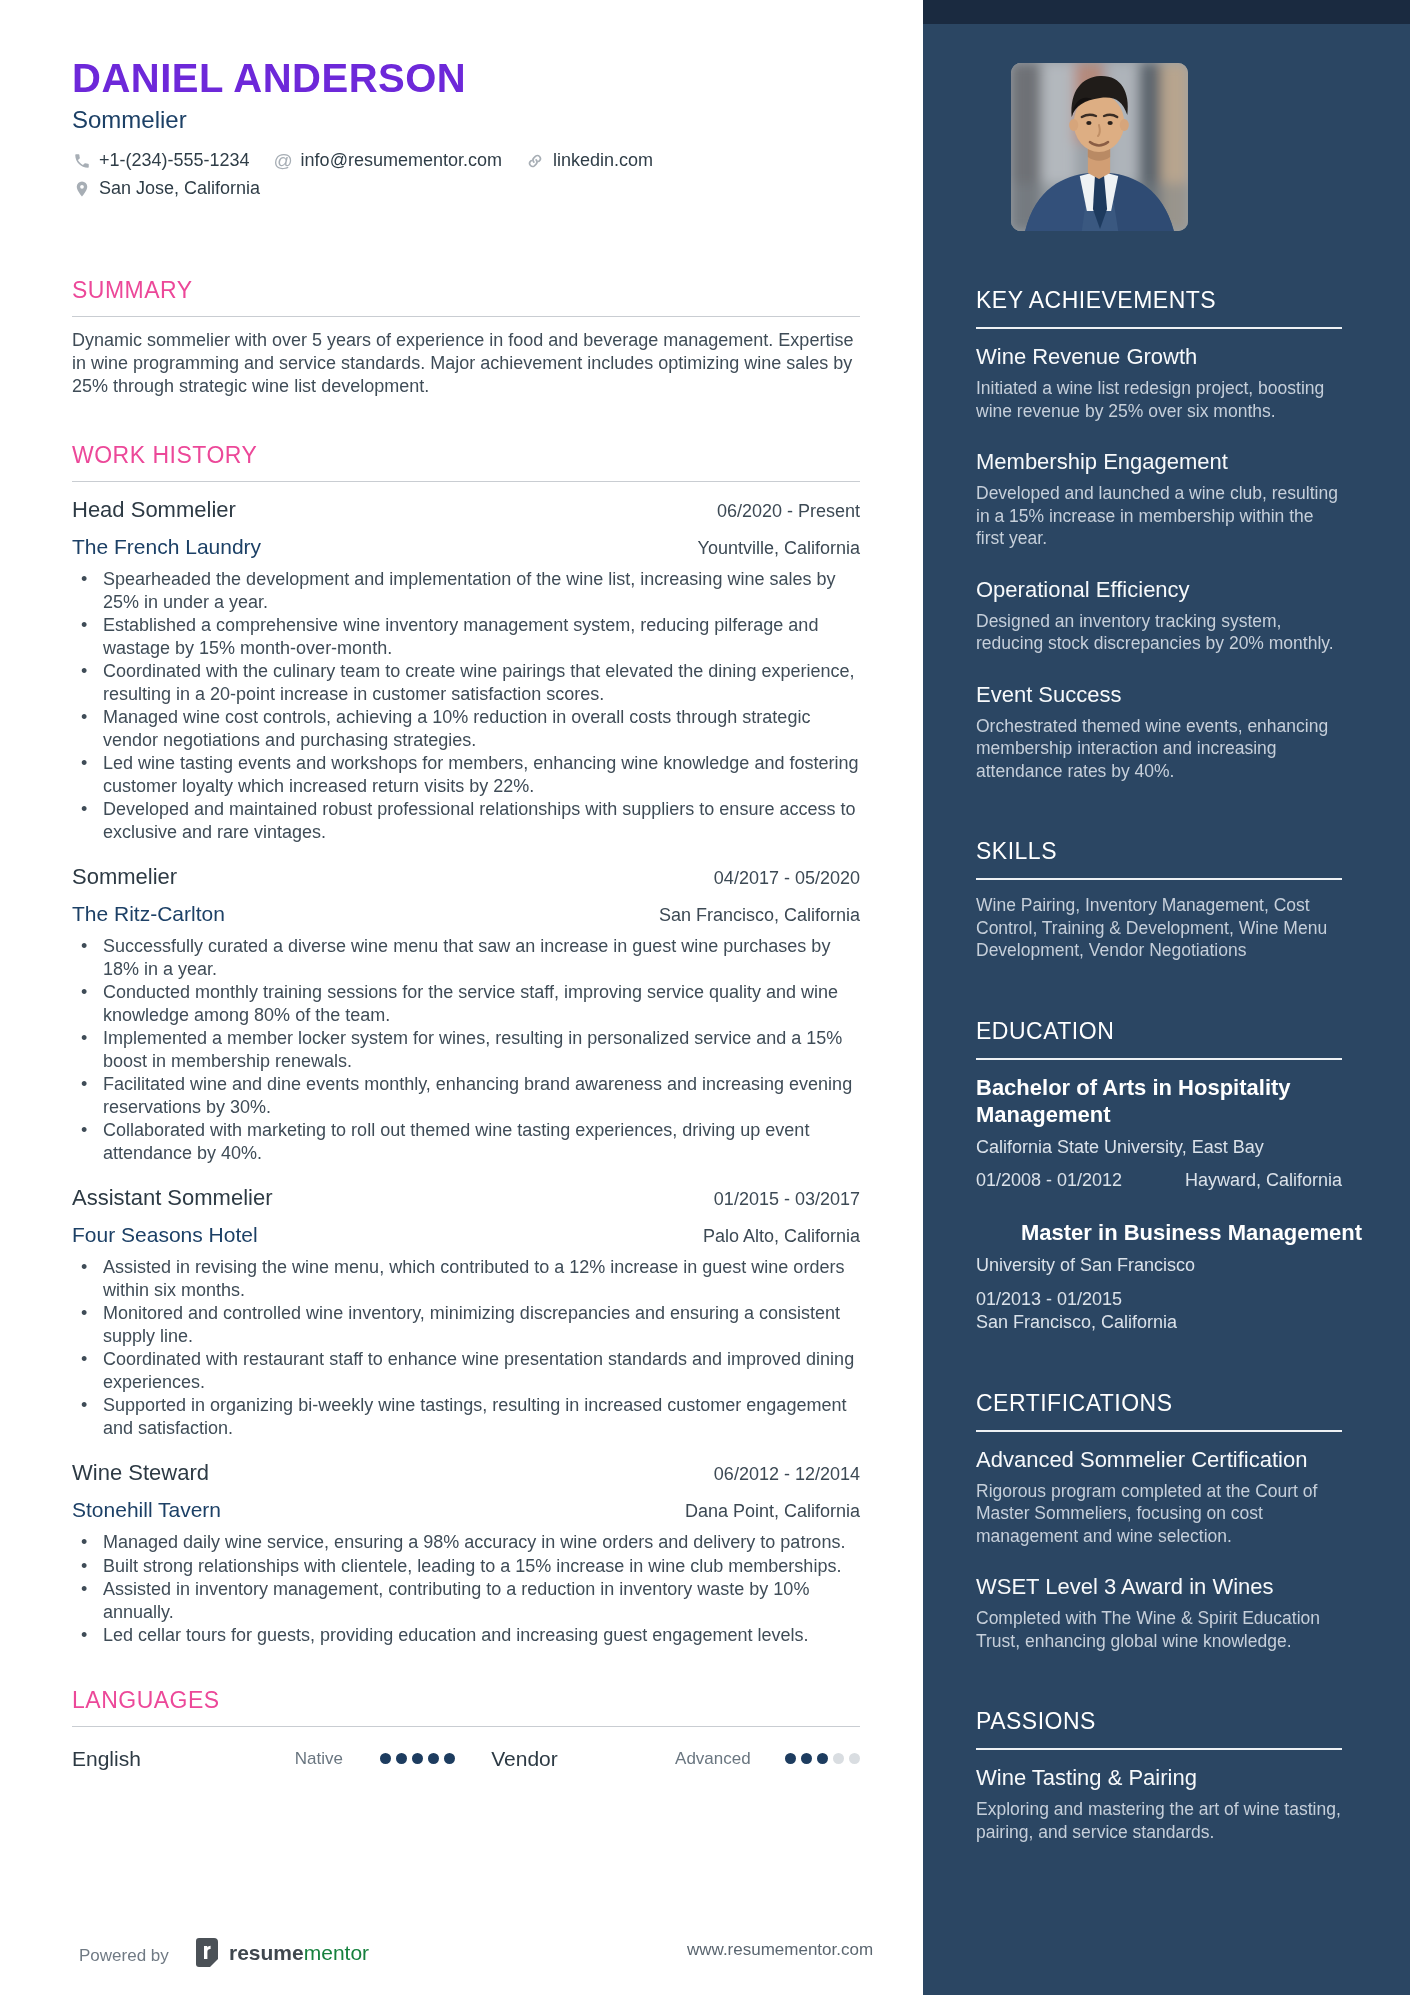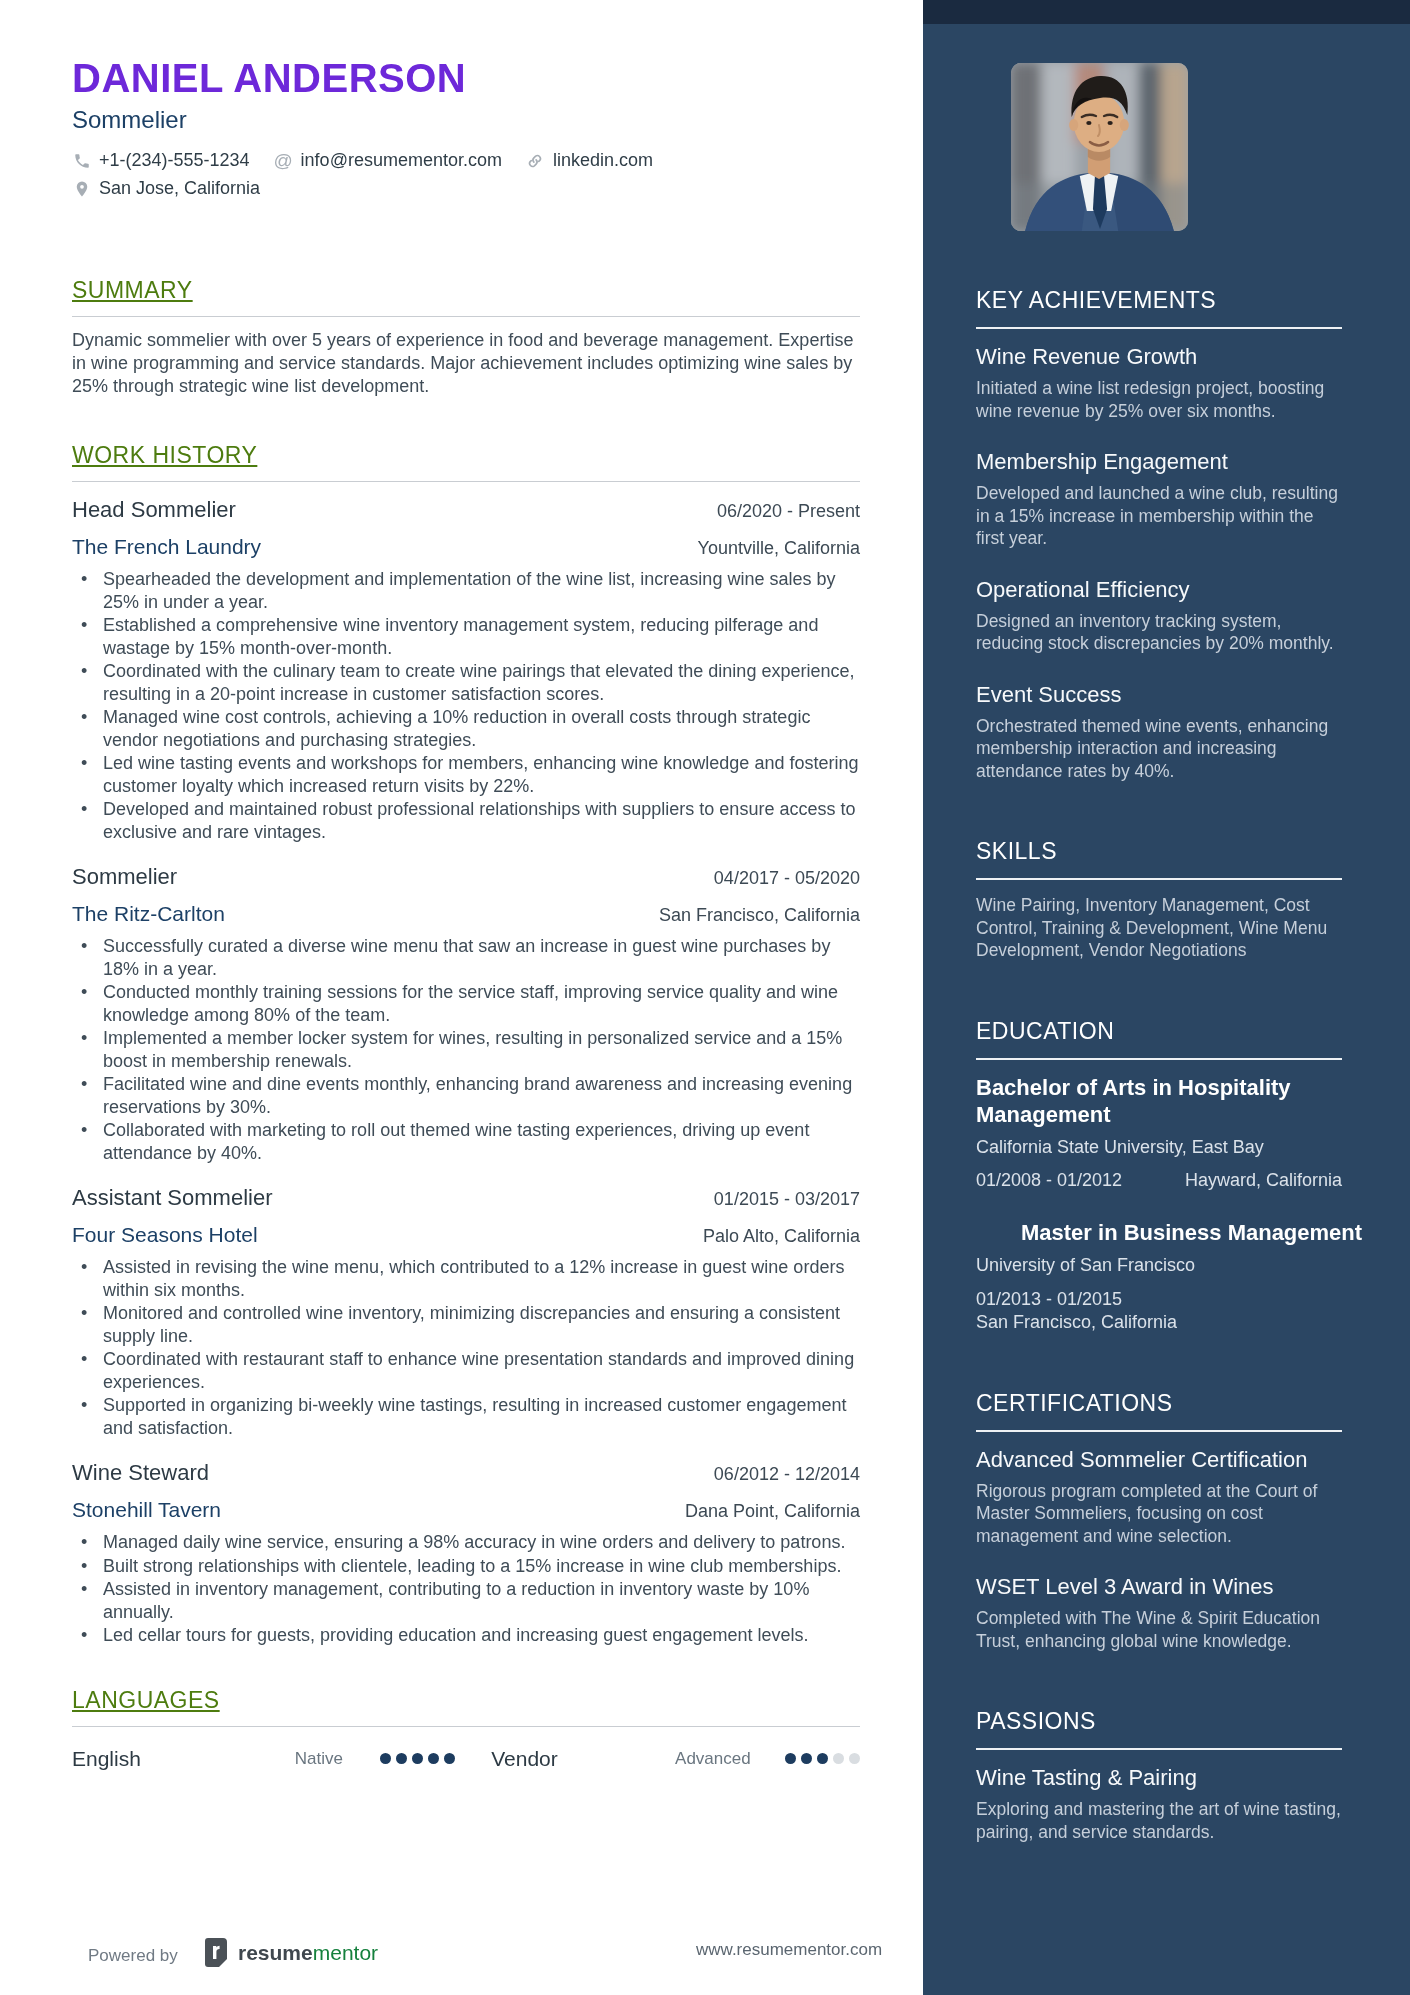--- a/index.html
+++ b/index.html
@@ -14,21 +14,21 @@
   .contact{margin-top:16px;}
   .contact-row{display:flex;align-items:center;gap:24px;margin-top:7px;}
   .contact-item{display:flex;align-items:center;gap:8px;font-size:18px;color:#2f3d47;}
   .cicon{width:19px;height:19px;flex:0 0 auto;display:inline-flex;align-items:center;justify-content:center;color:#a7aeb5;}
   .cicon svg{width:18px;height:18px;display:block;}
   .at-glyph{font-size:19px;color:#a7aeb5;font-weight:400;}
 
   .section{margin-top:78px;}
   .section.work{margin-top:44px;}
   .section.langs{margin-top:40px;}
-  .m-heading{font-size:23px;font-weight:400;color:#4d7c0f;letter-spacing:.5px;text-decoration:underline;}
+  .m-heading{font-size:23px;font-weight:400;color:#ec4899;letter-spacing:.5px;}
   .m-rule{border:none;border-top:1px solid #c9cdd2;margin:12px 0 0 0;}
 
   .para{font-size:18px;line-height:23px;color:#3f4c57;margin-top:12px;}
 
   .job{margin-top:15px;}
   .job + .job{margin-top:21px;}
   .job-row{display:flex;justify-content:space-between;align-items:baseline;}
   .job-row.second{margin-top:12px;}
   .job-title{font-size:22px;color:#2d3a44;}
   .job-dates{font-size:18px;color:#3c4954;}
@@ -59,21 +59,21 @@
   .s-item-title{font-size:22px;color:#f7f9fb;margin-top:26px;line-height:27px;}
   .s-item-title.first{margin-top:14px;}
   .s-item-text{font-size:17.5px;line-height:22.5px;color:#c6cfda;margin-top:7px;width:366px;}
   .edu-degree{font-size:22px;font-weight:700;color:#ffffff;line-height:27px;margin-top:14px;width:366px;}
   .edu-degree.second{margin-top:28px;margin-left:45px;}
   .edu-school{font-size:18px;color:#dbe2ea;margin-top:9px;}
   .edu-meta-row{display:flex;justify-content:space-between;font-size:18px;color:#dbe2ea;margin-top:12px;width:366px;}
   .edu-meta-stack{font-size:18px;color:#dbe2ea;line-height:23px;margin-top:12px;}
 
   
-  .footer{position:absolute;left:0;top:1938px;width:923px;height:40px;margin-left:9px;}
+  .footer{position:absolute;left:0;top:1938px;width:923px;height:40px;}
   .powered{position:absolute;left:79px;top:8px;font-size:17px;color:#707a84;}
   .brand{position:absolute;left:196px;top:0;display:flex;align-items:center;gap:8px;}
   .brand-mark svg{display:block;width:25px;height:29px;}
   .brand-text{font-size:21px;}
   .brand-bold{font-weight:700;color:#3f474e;}
   .brand-light{color:#15803d;}
   .website{position:absolute;left:687px;top:2px;font-size:17px;color:#5b6670;}
 </style>
 </head>
 <body>

